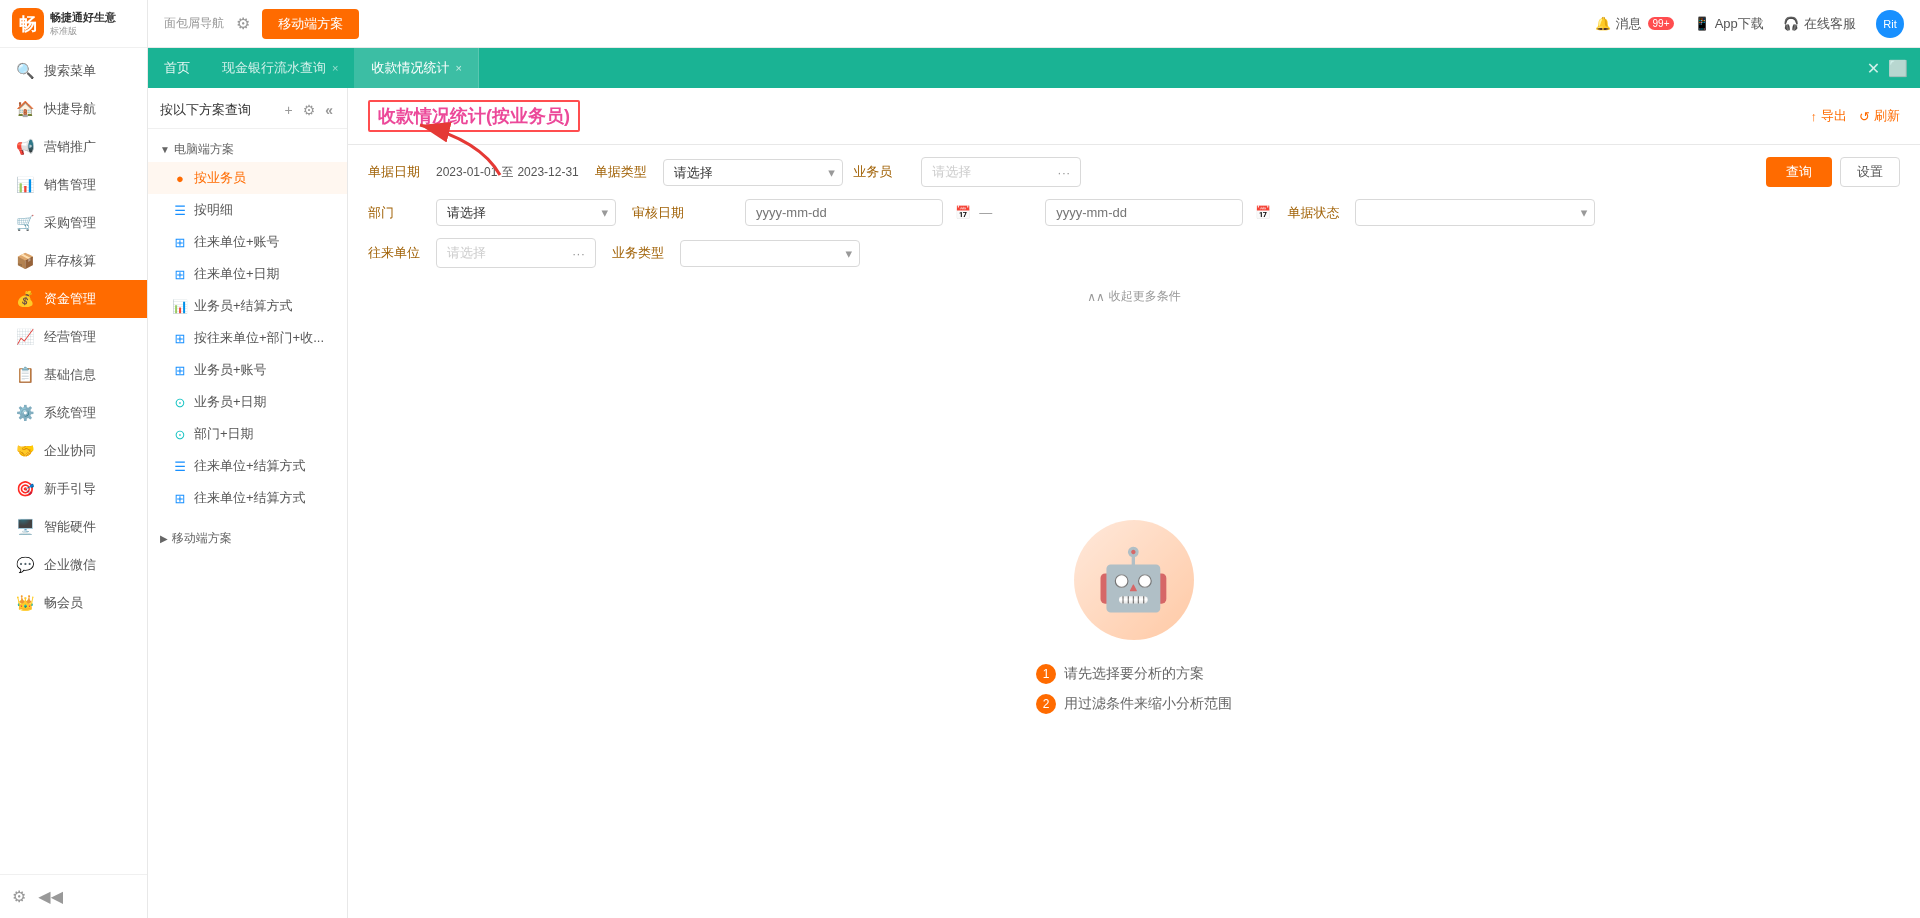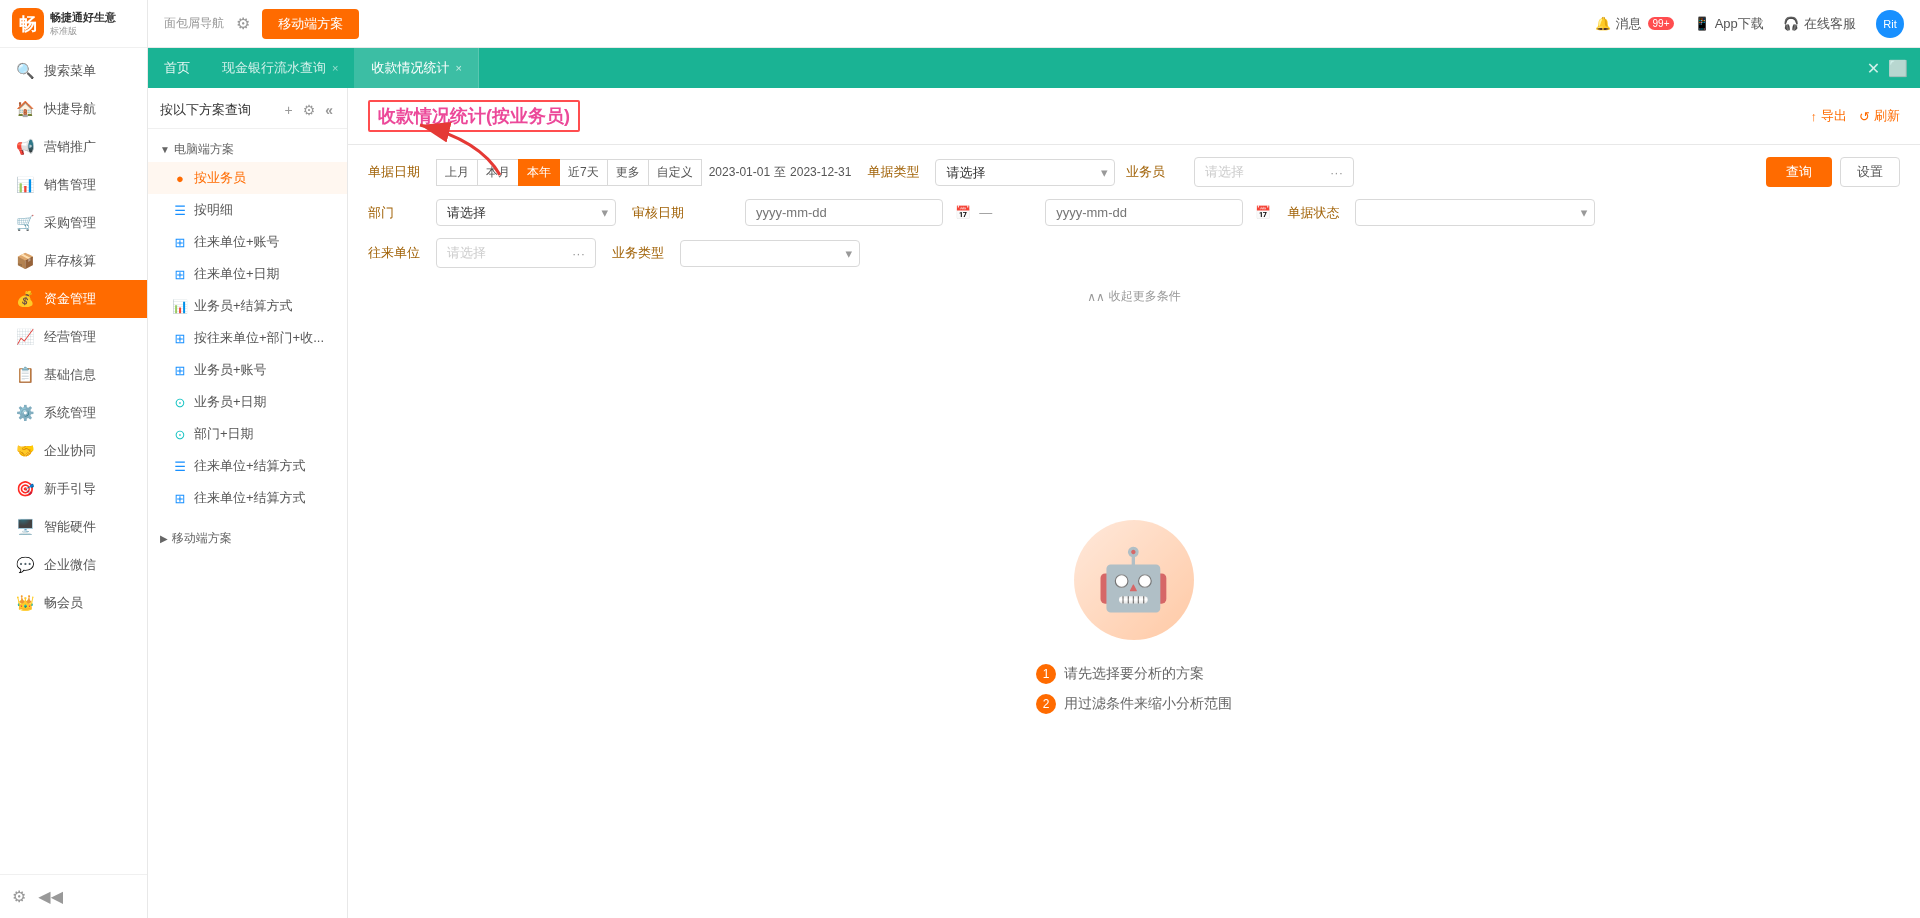--- a/index.html
+++ b/index.html
@@ -482,28 +482,20 @@
           </div>
         </div>
       </div>
 
       <div class="filter-and-content">
         <div class="filter-area">
 
           <div class="filter-row">
             <div class="filter-item">
               <span class="filter-label">单据日期</span>
-              <div class="date-tabs">
-                <div class="date-tab">上月</div>
-                <div class="date-tab">本月</div>
-                <div class="date-tab active">本年</div>
-                <div class="date-tab">近7天</div>
-                <div class="date-tab">更多</div>
-                <div class="date-tab">自定义</div>
-              </div>
               <div class="date-range">
                 <span>2023-01-01</span>
                 <span>至</span>
                 <span>2023-12-31</span>
               </div>
             </div>
             <div class="filter-item">
               <span class="filter-label">单据类型</span>
               <div class="filter-select-wrap">
                 <select class="filter-select">

